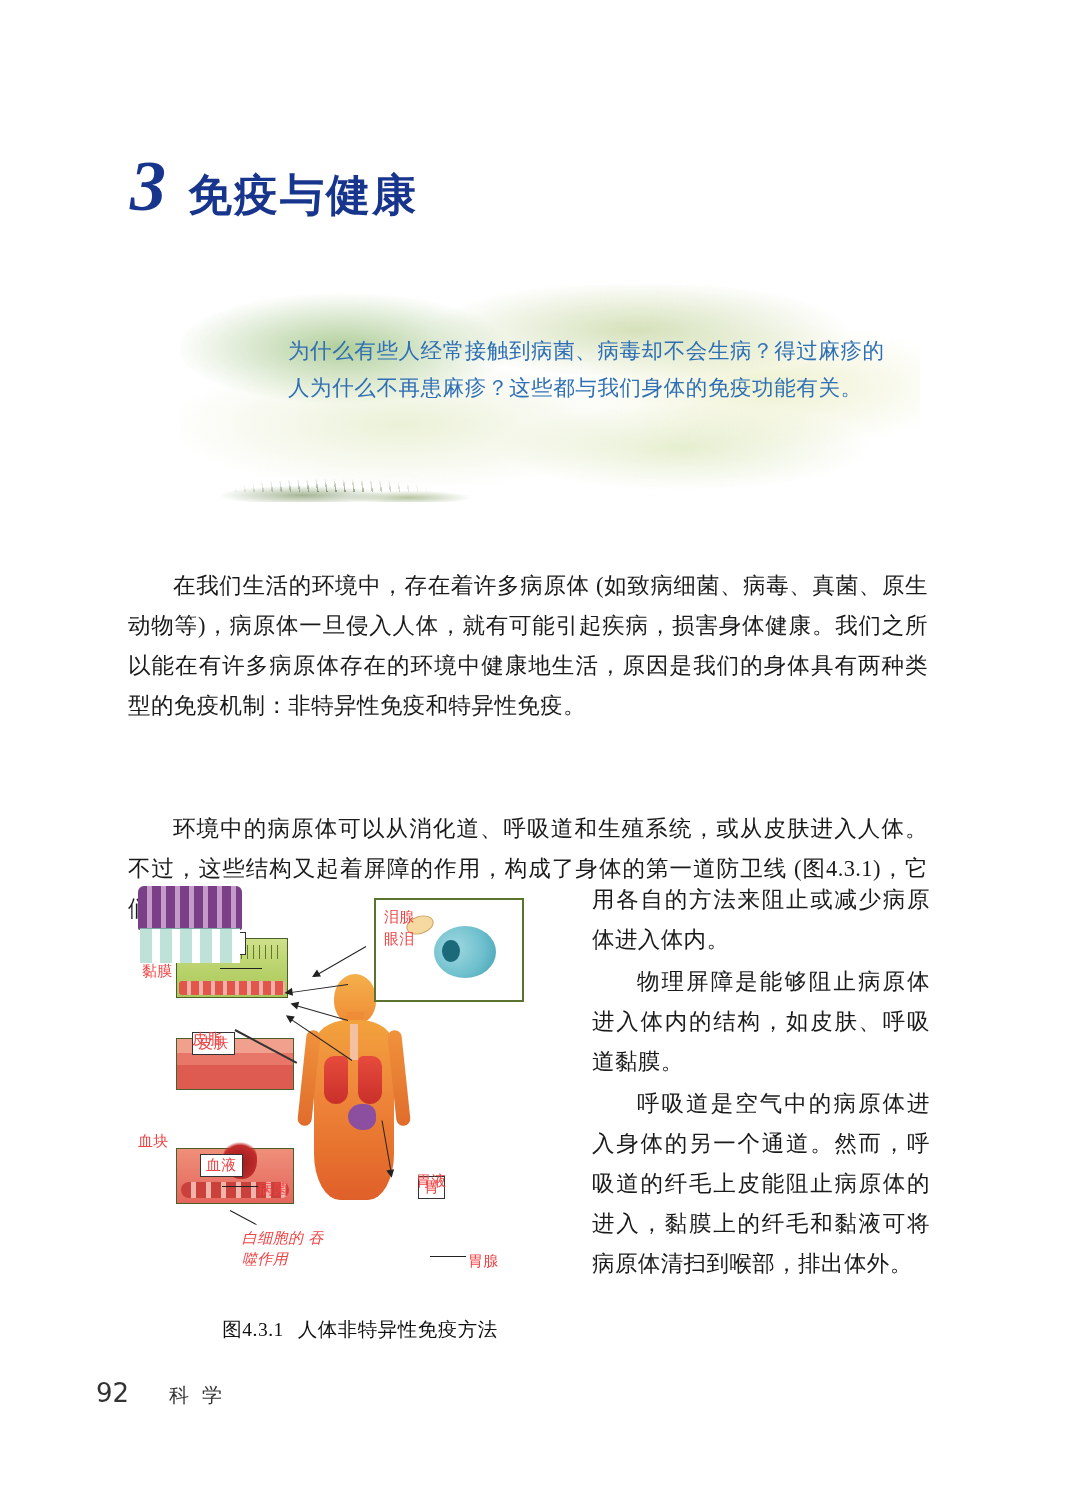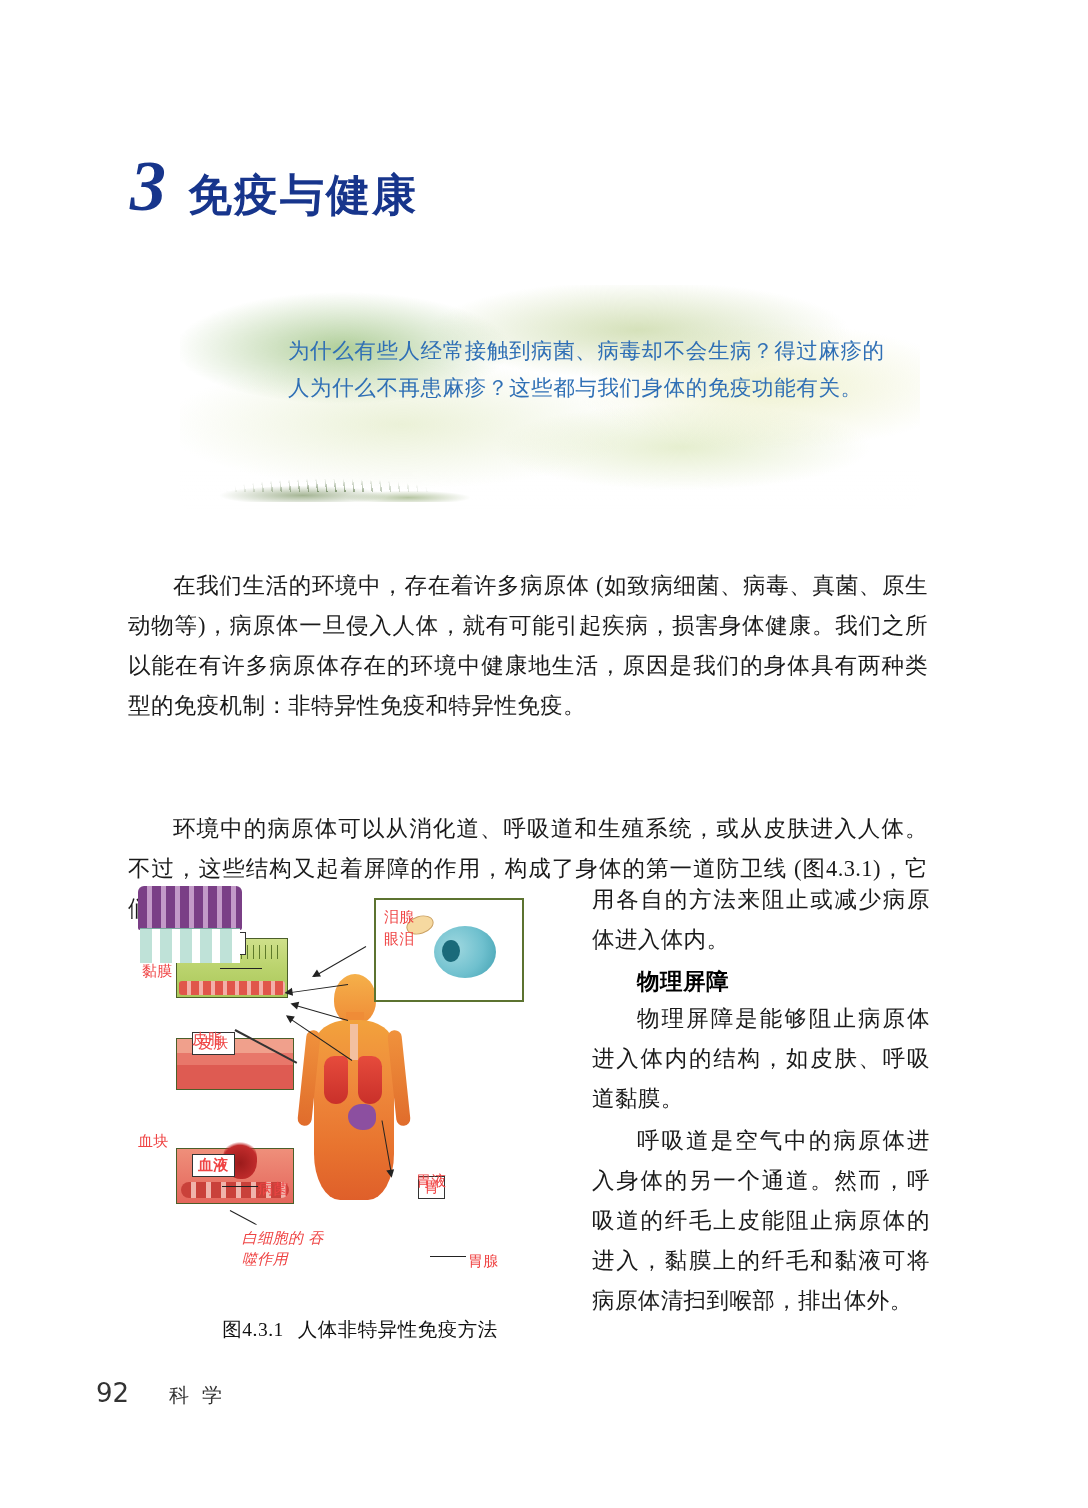--- a/index.html
+++ b/index.html
@@ -409,21 +409,20 @@
     <div class="banner-text">为什么有些人经常接触到病菌、病毒却不会生病？得过麻疹的人为什么不再患麻疹？这些都与我们身体的免疫功能有关。</div>
   </div>
 
   <p class="para indent" id="p-intro">在我们生活的环境中，存在着许多病原体 (如致病细菌、病毒、真菌、原生动物等)，病原体一旦侵入人体，就有可能引起疾病，损害身体健康。我们之所以能在有许多病原体存在的环境中健康地生活，原因是我们的身体具有两种类型的免疫机制：非特异性免疫和特异性免疫。</p>
 
 
   <p class="para indent" id="p-sec1">环境中的病原体可以从消化道、呼吸道和生殖系统，或从皮肤进入人体。不过，这些结构又起着屏障的作用，构成了身体的第一道防卫线 (图4.3.1)，它们</p>
 
   <div class="right-col">
     <p class="para">用各自的方法来阻止或减少病原体进入体内。</p>
-    <div class="sub-head">物理屏障</div>
     <p class="para indent">物理屏障是能够阻止病原体进入体内的结构，如皮肤、呼吸道黏膜。</p>
     <p class="para indent">呼吸道是空气中的病原体进入身体的另一个通道。然而，呼吸道的纤毛上皮能阻止病原体的进入，黏膜上的纤毛和黏液可将病原体清扫到喉部，排出体外。</p>
   </div>
 
   <div class="figure">
 
     <div class="body-fig">
       <div class="head"></div>
       <div class="neck"></div>
       <div class="torso"></div>
@@ -459,21 +458,21 @@
     </div>
     <div class="lbl boxed" style="left:62px; top:126px;">皮肤</div>
     <div class="lbl" style="left:62px; top:150px;">皮脂</div>
 
     <div class="panel panel-blood">
       <div class="blood-bg"></div>
       <div class="blood-clot"></div>
       <div class="blood-cells"></div>
     </div>
     <div class="lbl" style="left:8px; top:252px;">血块</div>
-    <div class="lbl boxed" style="left:62px; top:248px;font-weight:bold;">血液</div>
+    <div class="lbl boxed" style="left:70px; top:248px;">血液</div>
     <div class="lbl" style="left:128px; top:300px;">病菌</div>
     <div class="lbl" style="left:112px; top:348px; white-space:normal; width:96px; line-height:1.4;font-style:italic;">白细胞的
 吞噬作用</div>
 
     <div class="panel-stomach">
       <div class="gastric-glands"></div>
       <div class="gland-tubes"></div>
     </div>
     <div class="lbl boxed" style="left:288px; top:270px;">胃</div>
     <div class="lbl" style="left:286px; top:292px;">胃液</div>

